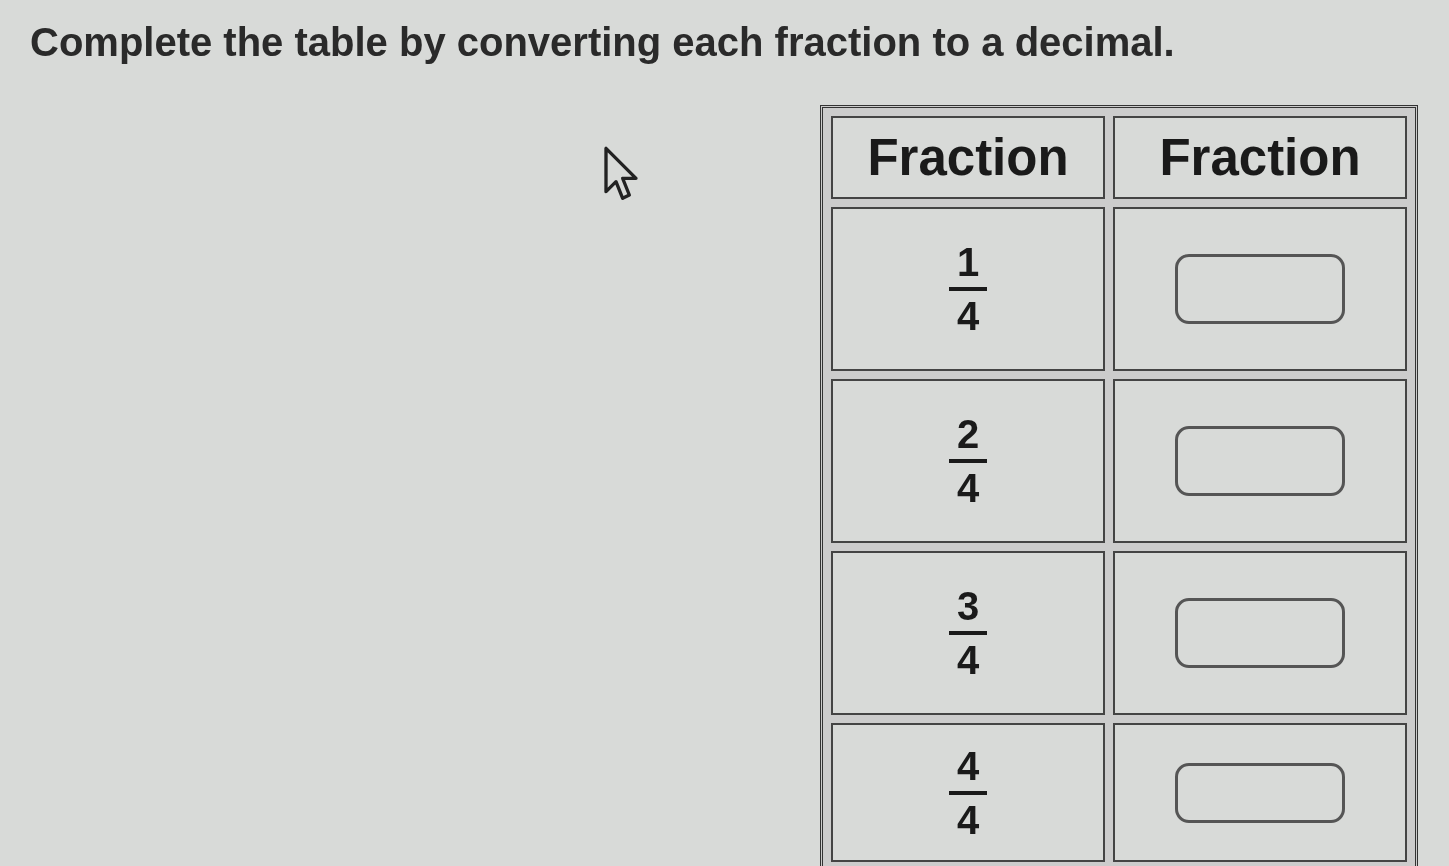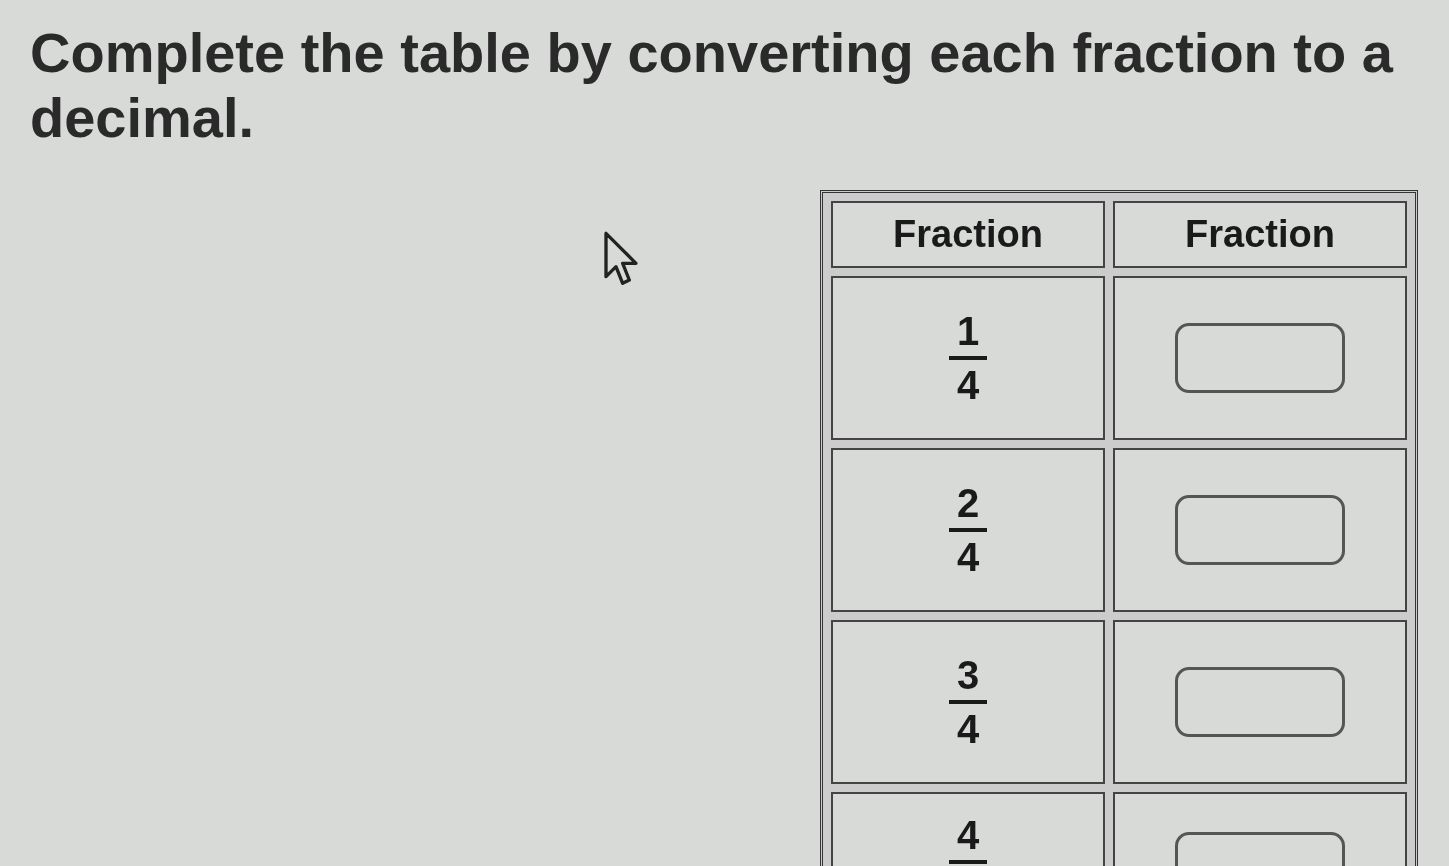--- a/index.html
+++ b/index.html
@@ -6,21 +6,21 @@
       margin: 0;
       padding: 20px 30px;
       background: #d8dad8;
       font-family: Arial, sans-serif;
       width: 1449px;
       height: 866px;
       box-sizing: border-box;
       position: relative;
     }
     .instruction {
-      font-size: 56px;
+      font-size: 40px;
       font-weight: bold;
       color: #2a2a2a;
       margin-bottom: 40px;
     }
     .content-area {
       display: flex;
       align-items: flex-start;
       position: relative;
     }
     .cursor-area {
@@ -39,21 +39,21 @@
       margin-left: 790px;
       background: #ccc;
     }
     .conv-table th, .conv-table td {
       border: 2px solid #444;
       background: #d8dad8;
       text-align: center;
       vertical-align: middle;
     }
     .conv-table th {
-      font-size: 38px;
+      font-size: 51px;
       font-weight: bold;
       padding: 10px 30px;
       color: #1a1a1a;
     }
     .conv-table td {
       padding: 10px 20px;
       height: 140px;
     }
     .fraction {
       display: inline-flex;

